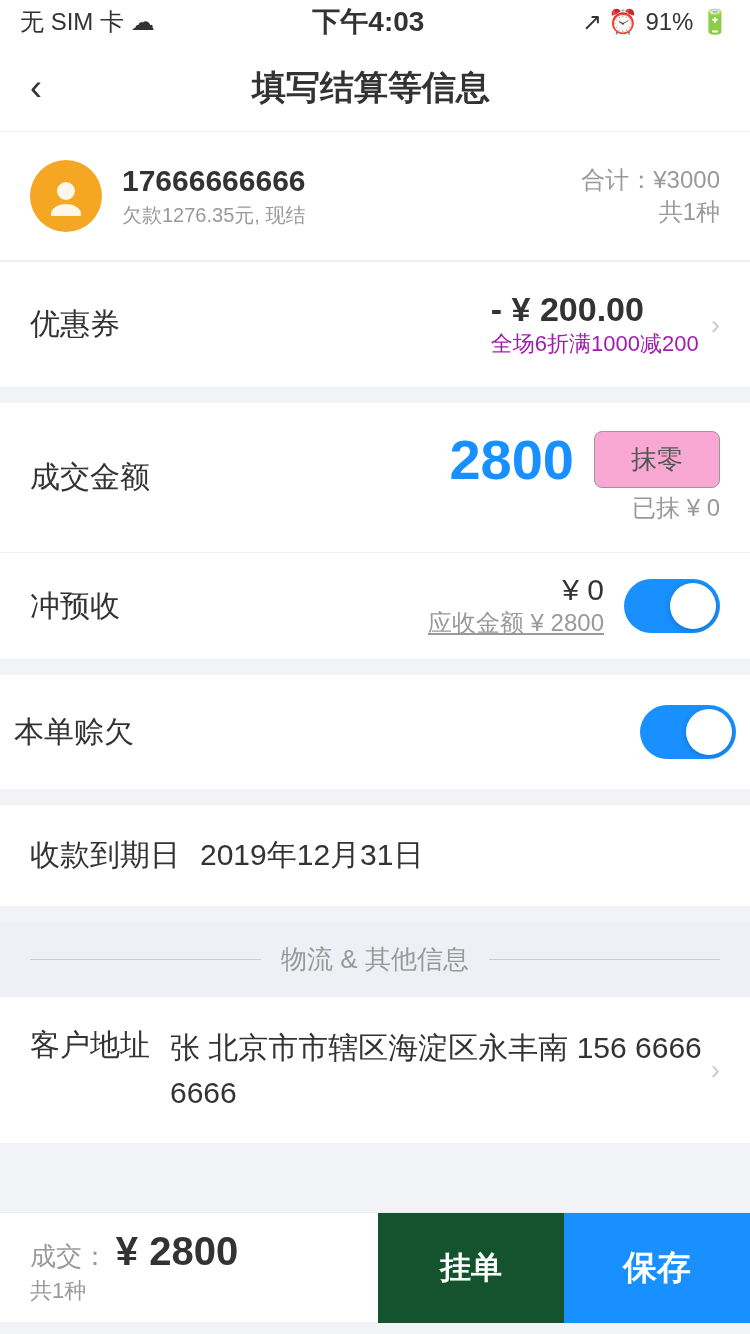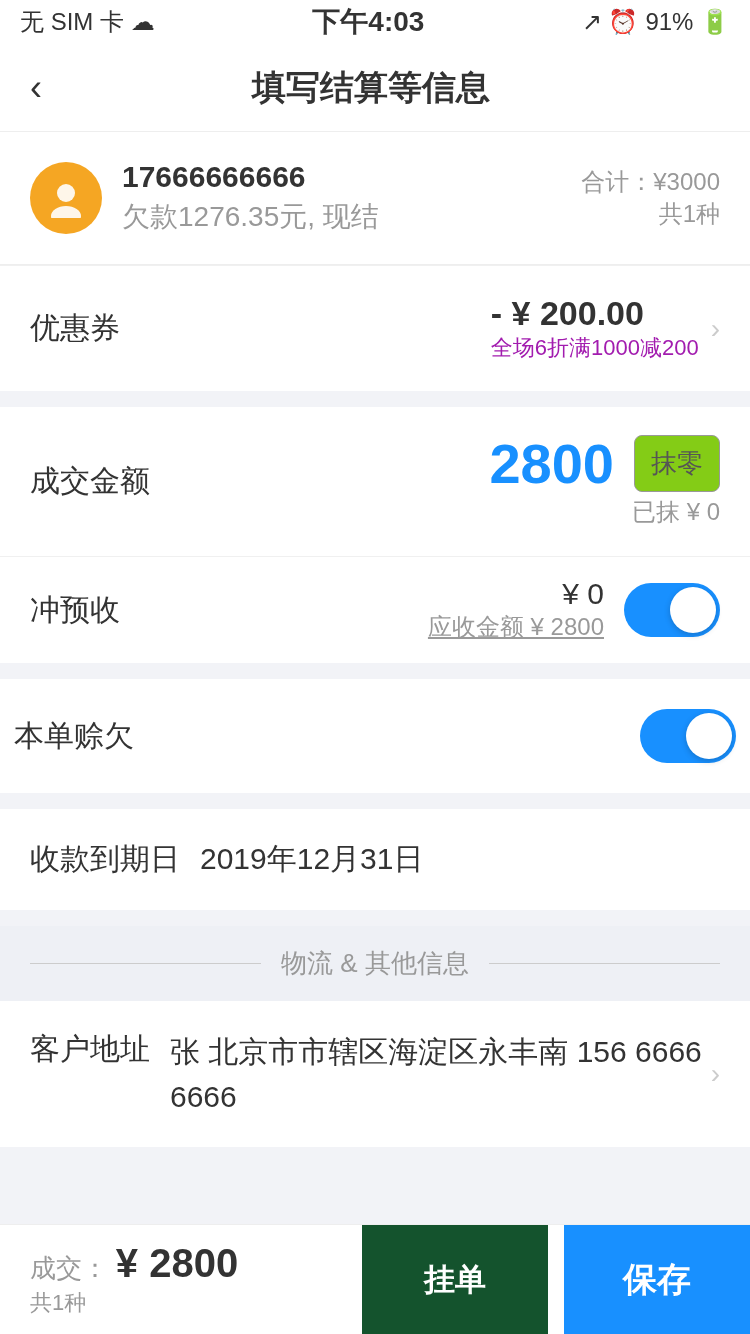--- a/index.html
+++ b/index.html
@@ -86,21 +86,21 @@
       justify-content: center;
       color: #fff;
       font-size: 36px;
     }
     .customer-info-text .phone {
       font-size: 30px;
       font-weight: 600;
       color: #333;
     }
     .customer-info-text .debt {
-      font-size: 28px;
+      font-size: 20px;
       color: #999;
       margin-top: 4px;
     }
     .customer-right { text-align: right; }
     .customer-right .total-label { font-size: 24px; color: #999; }
     .customer-right .total-count { font-size: 24px; color: #999; }
 
     
     .coupon-row {
       background: #fff;
@@ -120,24 +120,24 @@
       display: flex;
       align-items: center;
       justify-content: space-between;
     }
     .deal-label { font-size: 30px; color: #333; }
     .deal-right { display: flex; align-items: center; gap: 20px; }
     .deal-amount { font-size: 56px; font-weight: 600; color: #1890ff; line-height: 1; }
     .round-btn {
       border: 1px solid #999;
       border-radius: 8px;
-      padding: 10px 16px;
+      padding: 10px 36px;
       font-size: 26px;
       color: #555;
-      background: #84cc16;
+      background: #f9a8d4;
       cursor: pointer;
     }
     .deal-sub { font-size: 24px; color: #999; text-align: right; margin-top: 4px; }
 
     
     .prepay-row {
       padding: 20px 30px;
       display: flex;
       align-items: center;
       justify-content: space-between;
@@ -231,28 +231,27 @@
     
     .gray-fill {
       background: #f2f3f7;
       flex: 1;
       min-height: 200px;
     }
 
     
     .bottom-bar {
       position: fixed;
-      bottom: 0;
+      bottom: 12px;
       width: 750px;
       height: 110px;
       background: #fff;
       display: flex;
       align-items: center;
       border-top: 1px solid #eee;
-      gap: 16px;
     }
     .bottom-left {
       flex: 1;
       padding: 0 30px;
     }
     .bottom-deal { font-size: 26px; color: #999; }
     .bottom-amount { font-size: 40px; font-weight: 600; color: #333; }
     .bottom-count { font-size: 22px; color: #999; margin-top: 2px; }
     .btn-hold {
       width: 186px;

